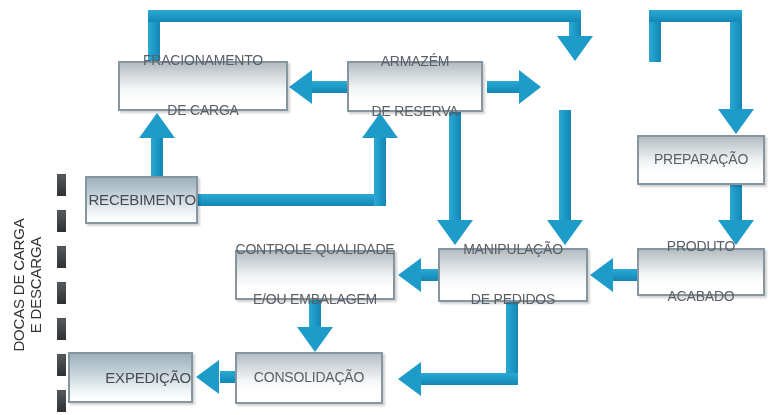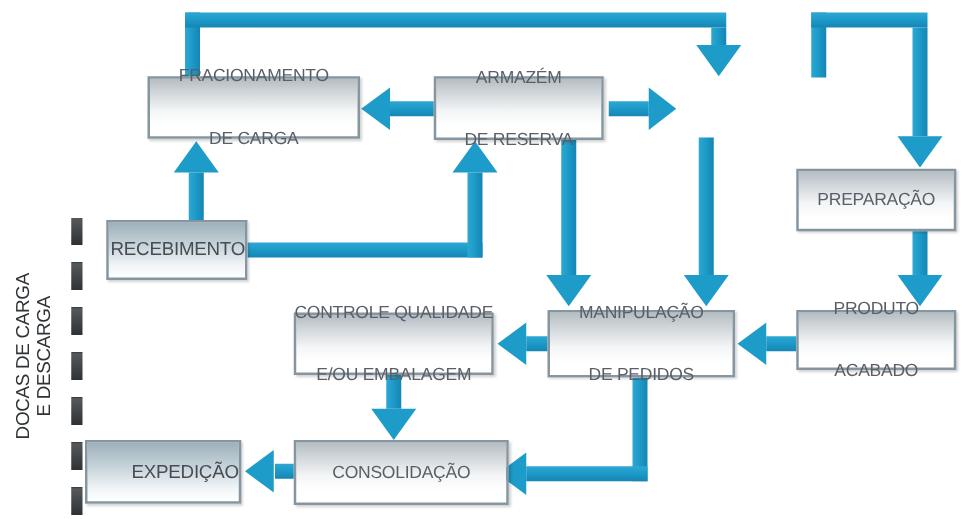--- a/index.html
+++ b/index.html
@@ -133,21 +133,21 @@
   <div class="node" style="left:438px;top:248px;width:150px;height:54px">
     <span>MANIPULAÇÃO</span>
     <span>DE PEDIDOS</span>
   </div>
 
   <div class="node" style="left:637px;top:248px;width:128px;height:48px">
     <span>PRODUTO</span>
     <span>ACABADO</span>
   </div>
 
-  <div class="node" style="left:235px;top:352px;width:172px;height:52px">
+  <div class="node" style="left:235px;top:352px;width:148px;height:52px">
     <span>CONSOLIDAÇÃO</span>
   </div>
 
   <div class="node dock" style="left:68px;top:352px;width:125px;height:51px">
     <span>EXPEDIÇÃO</span>
   </div>
 
 </div>
 
 </body></html>

